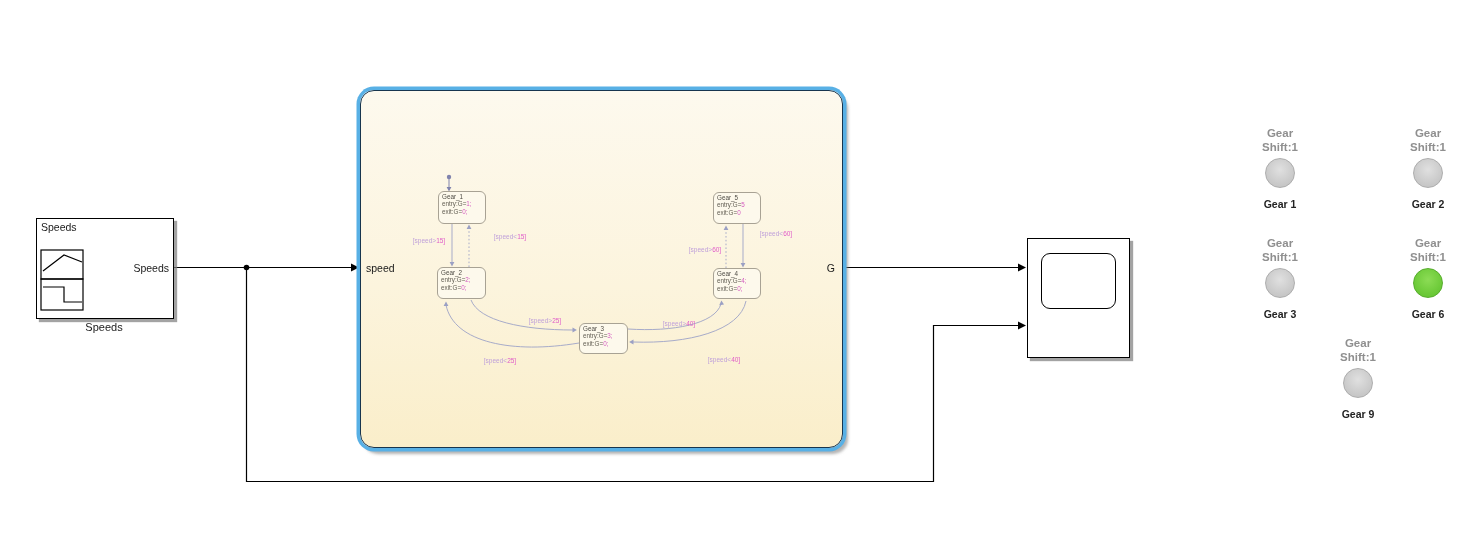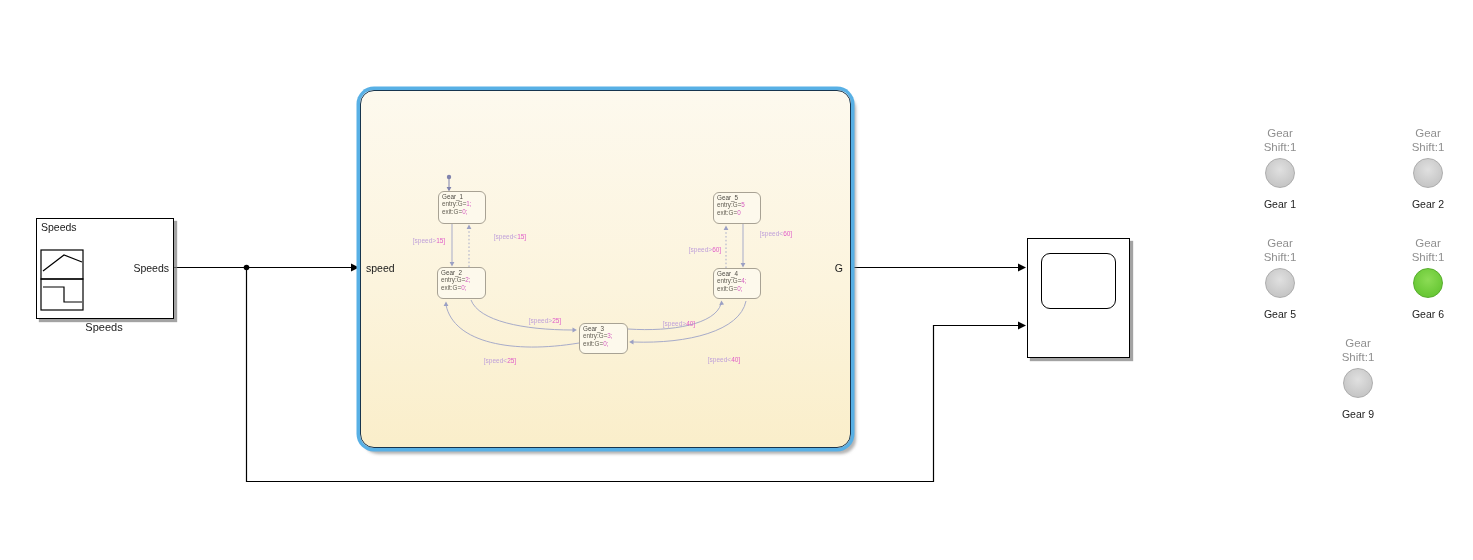--- a/index.html
+++ b/index.html
@@ -11,38 +11,38 @@
   .sl-block{position:absolute;background:#fff;border:1.2px solid #000;
             box-shadow:3px 3px 1px rgba(128,128,128,.72);}
   .block-title{position:absolute;left:4px;top:2px;font-size:10.5px;color:#1a1a1a;}
   .port-out-label{position:absolute;right:4px;font-size:10.5px;color:#1a1a1a;}
   .block-name{position:absolute;text-align:center;font-size:11px;color:#1a1a1a;}
 
   
   #chart{position:absolute;left:360px;top:90px;width:481px;height:356px;
          border:1.2px solid #17354e;border-radius:14px;
          background:linear-gradient(180deg,#fdf9ee 0%,#fcf4dd 55%,#faeeca 100%);
-         box-shadow:0 0 0 3.5px #58b0e5, 4px 5px 3px 1px rgba(140,140,140,.65);padding-left:8px;}
+         box-shadow:0 0 0 3.5px #58b0e5, 4px 5px 3px 1px rgba(140,140,140,.65);}
   #chart svg{position:absolute;left:0;top:0;}
   .sf-state{position:absolute;border:1px solid #a8a294;border-radius:6px;
             background:#fdf9ec;padding:1px 0 0 3px;box-sizing:border-box;
             font-size:6.3px;line-height:1.16;color:#615d52;overflow:hidden;}
   .sf-state .st-name{color:#4f4c45;}
   .pink{color:#d45cc0;}
   .tr-label{position:absolute;width:44px;text-align:center;font-size:6.5px;
             color:#bfa0da;white-space:nowrap;}
   .tr-label .pinkv{color:#e05cc8;}
   .chart-port{position:absolute;font-size:10.5px;color:#1a1a1a;}
 
   
   #scope-screen{position:absolute;left:13px;top:14px;width:73px;height:54px;
                 border:1.4px solid #000;border-radius:9px;background:#fff;}
 
   
-  .lamp{position:absolute;width:80px;display:flex;flex-direction:column;align-items:center;}
+  .lamp{position:absolute;width:80px;display:flex;flex-direction:column;align-items:center;font-weight:bold;}
   .lamp-title{color:#8f8f8f;font-size:11.5px;line-height:1.26;text-align:center;}
   .lamp-circle{width:28px;height:28px;border-radius:50%;margin-top:3px;
                background:radial-gradient(circle at 50% 38%,#e0e0e0 0%,#c9c9c9 65%,#bfbfbf 100%);
                border:1px solid #adadad;}
   .lamp.on .lamp-circle{background:radial-gradient(circle at 50% 38%,#8cdc55 0%,#6ecb3a 60%,#5fc02e 100%);
                border:1px solid #57ad2d;}
   .lamp-label{margin-top:10px;font-size:10.5px;color:#222;}
 </style>
 </head>
 <body>
@@ -162,21 +162,21 @@
     </div>
     <div class="lamp-circle"></div>
     <div class="lamp-label">Gear 2</div>
   </div>
   <div class="lamp" style="left:1240px;top:236px;">
     <div class="lamp-title">
       <div>Gear</div>
         <div>Shift:1</div>
     </div>
     <div class="lamp-circle"></div>
-    <div class="lamp-label">Gear 5</div>
+    <div class="lamp-label">Gear 3</div>
   </div>
   <div class="lamp on" style="left:1388px;top:236px;">
     <div class="lamp-title">
       <div>Gear</div>
         <div>Shift:1</div>
     </div>
     <div class="lamp-circle"></div>
     <div class="lamp-label">Gear 6</div>
   </div>
   <div class="lamp" style="left:1318px;top:336px;">

